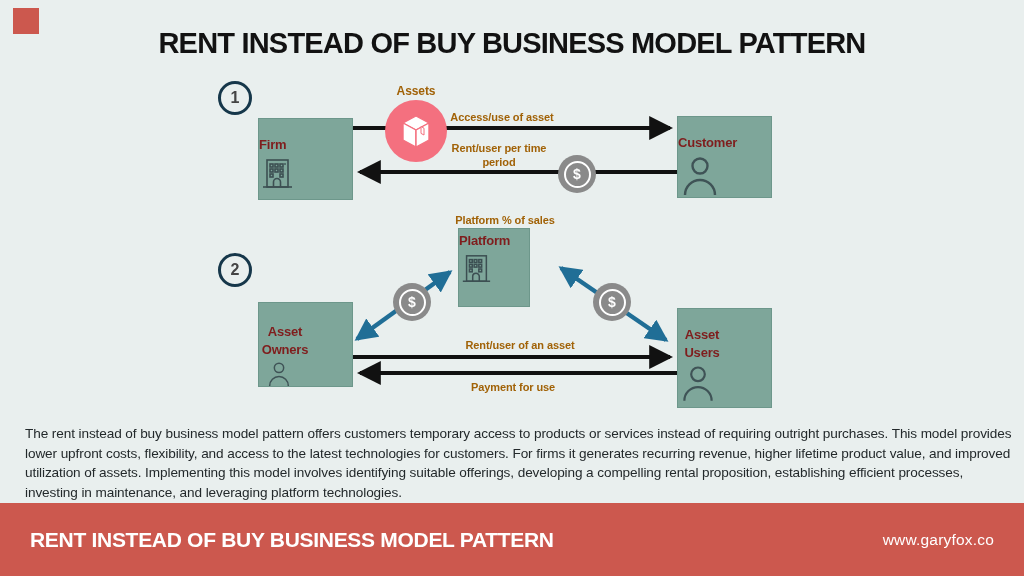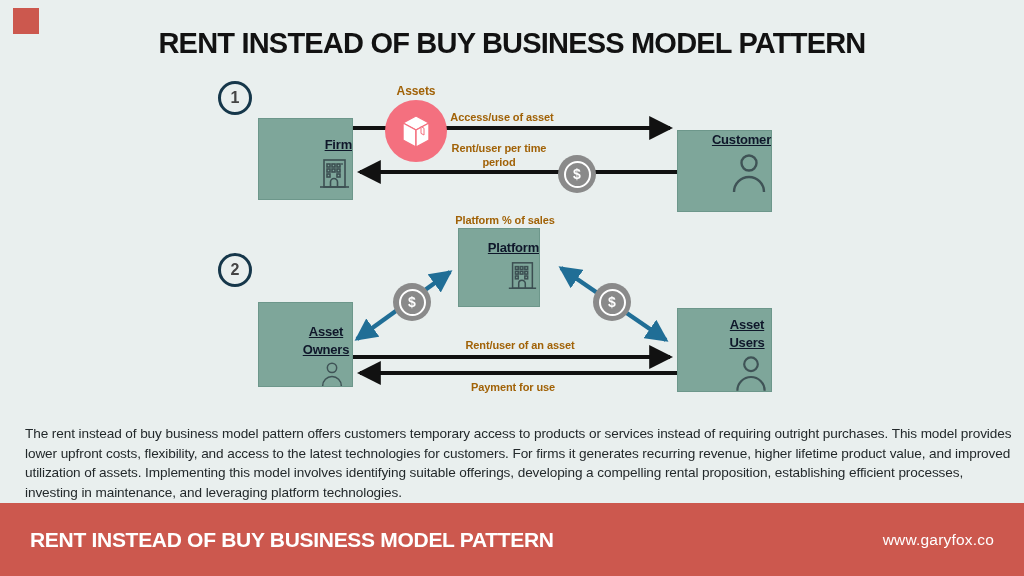--- a/index.html
+++ b/index.html
@@ -12,27 +12,27 @@
     font-size:29px;font-weight:800;letter-spacing:-0.8px;color:#121212;margin:0;}
 
   
   .step-circle{position:absolute;width:34px;height:34px;border:3.5px solid #16374a;border-radius:50%;
     display:flex;align-items:center;justify-content:center;font-size:16px;font-weight:700;color:#444;box-sizing:border-box;}
   .step-1{left:218px;top:81px;}
   .step-2{left:218px;top:253px;}
 
   
   .node-box{position:absolute;background:#7ea69a;border:1px solid #6d978b;box-sizing:border-box;
-    display:flex;flex-direction:column;align-items:flex-end;color:#0f172a;text-decoration:underline;}
+    display:flex;flex-direction:column;align-items:flex-start;color:#7f1d1d;}
   .node-label{font-weight:700;font-size:13px;line-height:1.35;text-align:center;letter-spacing:-0.2px;}
   .box-firm{left:258px;top:118px;width:95px;height:82px;padding-top:17px;}
-  .box-customer{left:677px;top:130px;width:95px;height:82px;}
-  .box-platform{left:458px;top:228px;width:82px;height:79px;padding-top:10px;}
+  .box-customer{left:677px;top:116px;width:95px;height:82px;padding-top:17px;}
+  .box-platform{left:458px;top:228px;width:72px;height:79px;padding-top:3px;}
   .box-owners{left:258px;top:302px;width:95px;height:85px;padding-top:20px;}
-  .box-users{left:677px;top:308px;width:95px;height:84px;padding-top:7px;}
+  .box-users{left:677px;top:308px;width:95px;height:100px;padding-top:17px;}
   .node-icon{margin-top:3px;}
 
   
   .flow-label{position:absolute;transform:translateX(-50%);font-size:11px;font-weight:700;
     color:#a16207;text-align:center;line-height:1.25;letter-spacing:-0.1px;white-space:nowrap;}
   .flow-label.wrap{white-space:normal;width:104px;}
 
   
   .assets-circle{position:absolute;left:385px;top:100px;width:62px;height:62px;border-radius:50%;
     background:#f4707f;display:flex;align-items:center;justify-content:center;}

